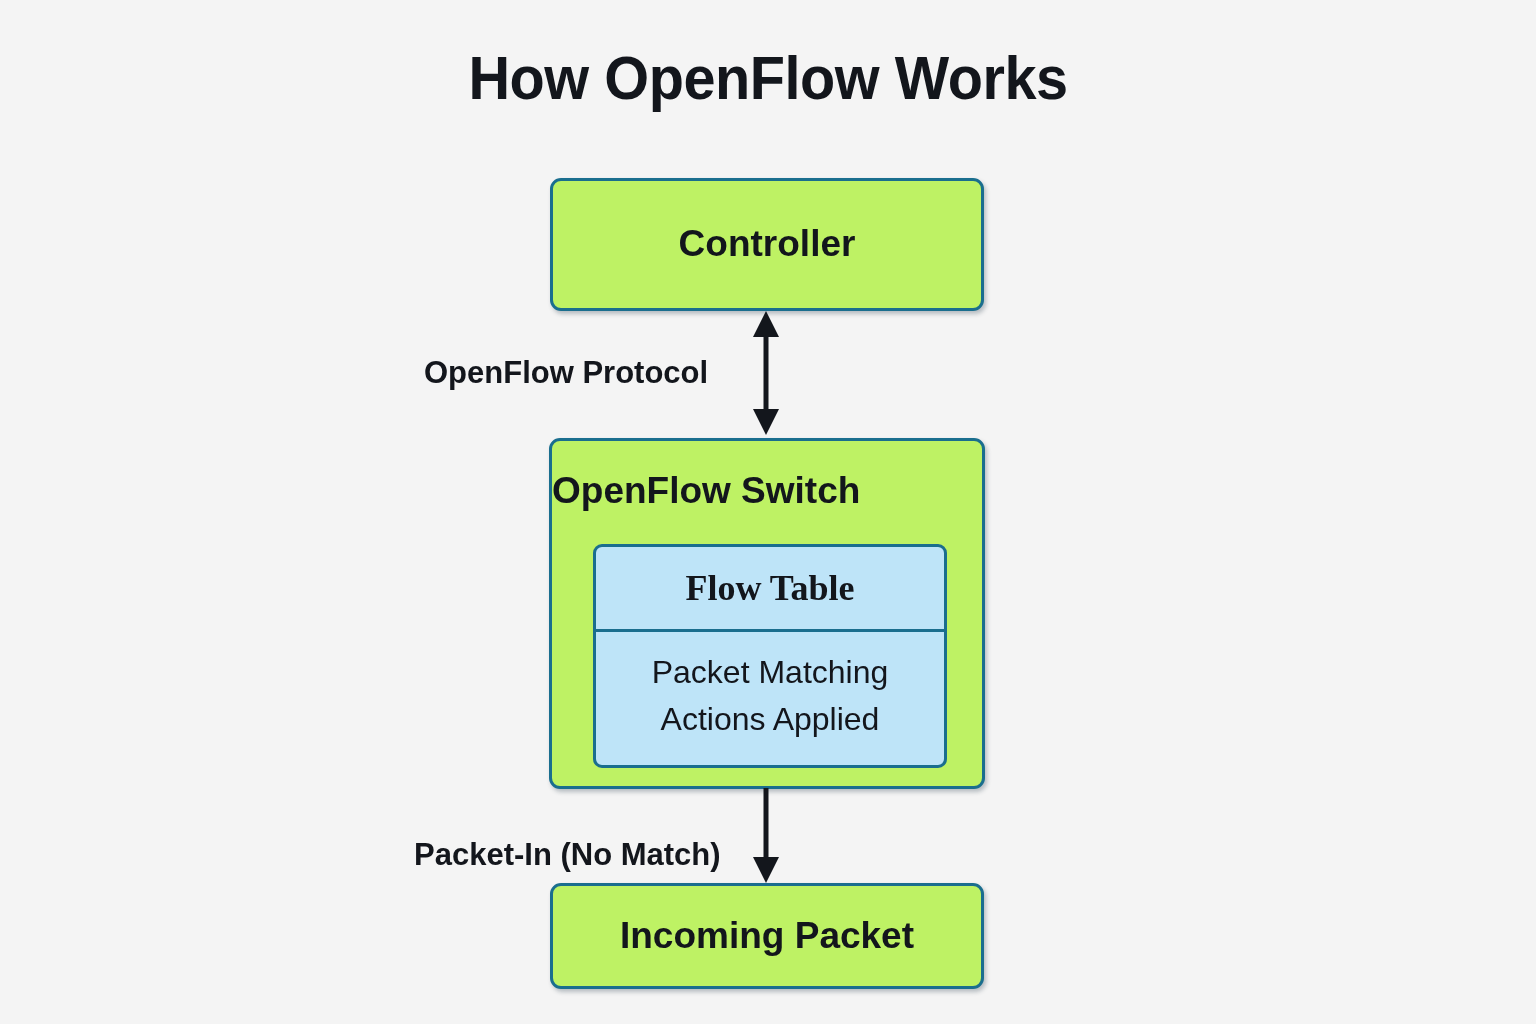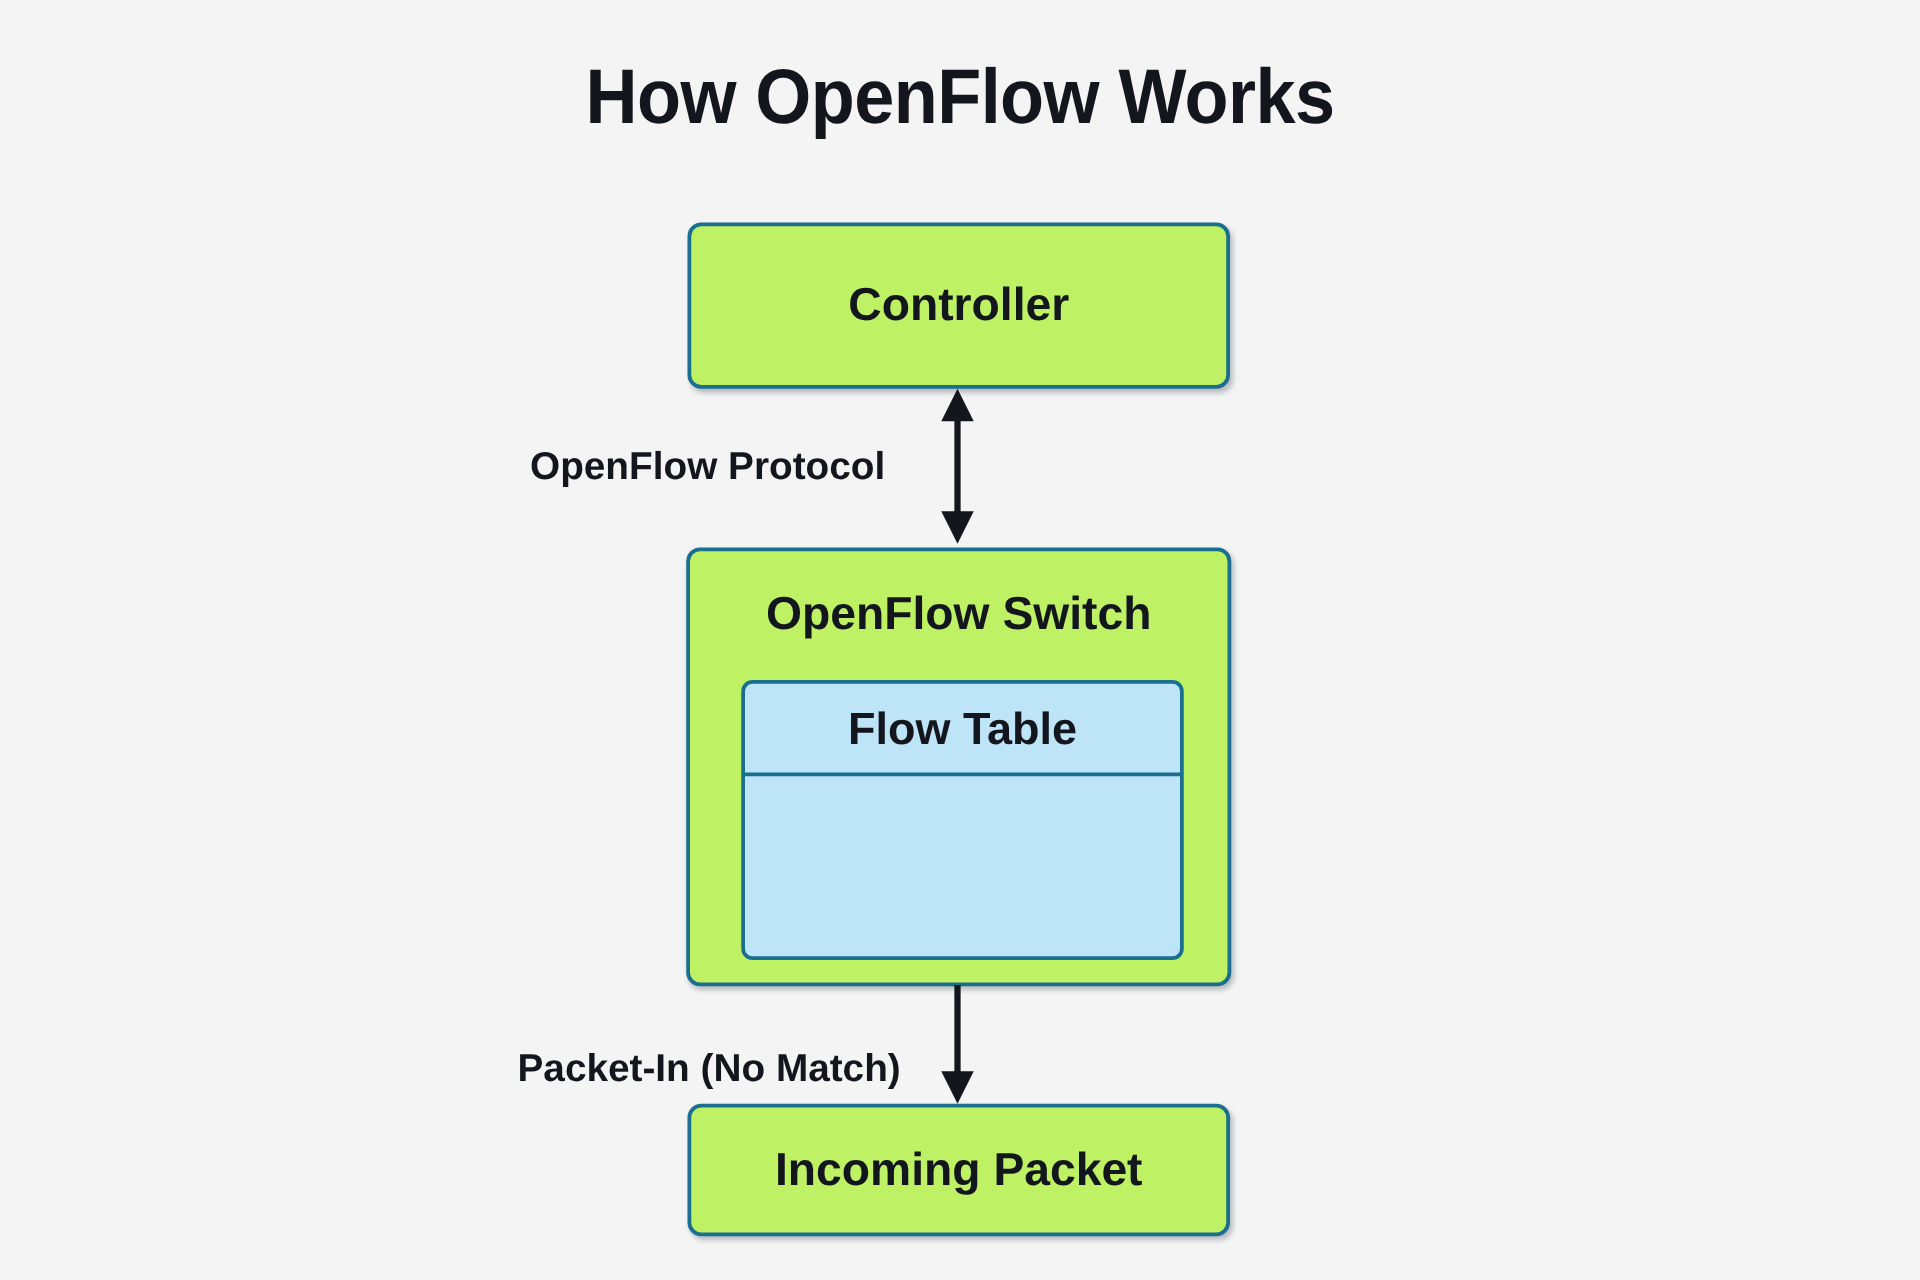--- a/index.html
+++ b/index.html
@@ -72,21 +72,21 @@
     width: 436px;
     height: 351px;
     display: block;
     padding: 0;
   }
   #switch-title {
     position: absolute;
     left: 0;
     top: 30px;
     width: 100%;
-    text-align: center;
+    text-align: left;
     font-size: 37px;
     font-weight: bold;
     color: #13161c;
     line-height: 1.1;
   }
 
   
   #switch-inner {
     position: absolute;
     box-sizing: border-box;
@@ -94,25 +94,26 @@
     top: 103px;
     width: 354px;
     height: 224px;
     background: #bee4f8;
     border: 3px solid #1a6e8e;
     border-radius: 9px;
     overflow: hidden;
   }
   #inner-row-top {
     box-sizing: border-box;
-    height: 74px;
+    height: 85px;
     border-bottom: 3px solid #1a6e8e;
     display: flex;
     align-items: center;
     justify-content: center;
+    font-family: Liberation Serif, serif;
   }
   #inner-row-top .inner-label {
     font-size: 36px;
     font-weight: bold;
     color: #13161c;
   }
   #inner-row-bottom {
     box-sizing: border-box;
     height: 128px;
     display: flex;
@@ -192,20 +193,24 @@
 
   <div id="label-protocol" class="edge-label">OpenFlow Protocol</div>
 
   <div id="switch" class="node">
     <div id="switch-title">OpenFlow Switch</div>
 
     <div id="switch-inner">
       <div id="inner-row-top">
         <div class="inner-label">Flow Table</div>
       </div>
+      <div id="inner-row-bottom">
+        <div class="inner-line">Packet Matching</div>
+        <div class="inner-line">Actions Applied</div>
+      </div>
     </div>
   </div>
 
   <svg id="arrow-packetin" class="arrow-svg" viewBox="0 0 40 96">
     <line x1="20" y1="0" x2="20" y2="72" stroke="#13161c" stroke-width="5"></line>
     <polygon points="20,95 33,69 7,69" fill="#13161c"></polygon>
   </svg>
 
   <div id="label-packetin" class="edge-label">Packet-In (No Match)</div>
 

